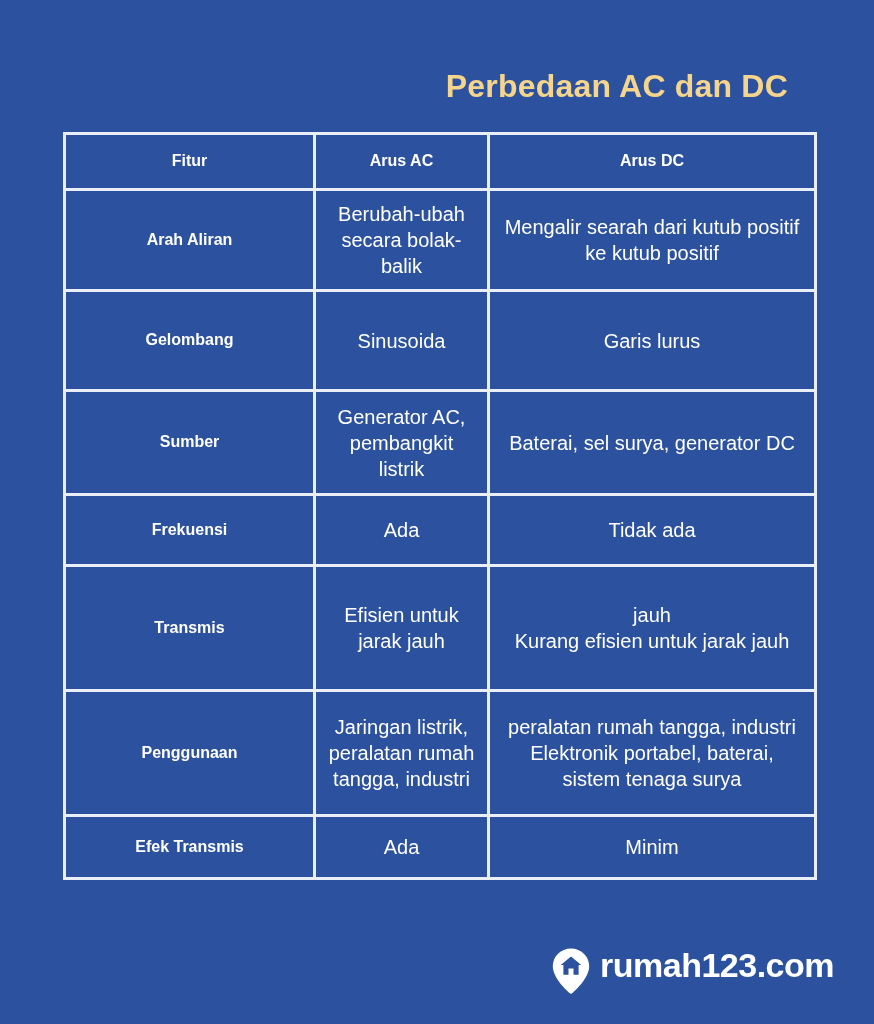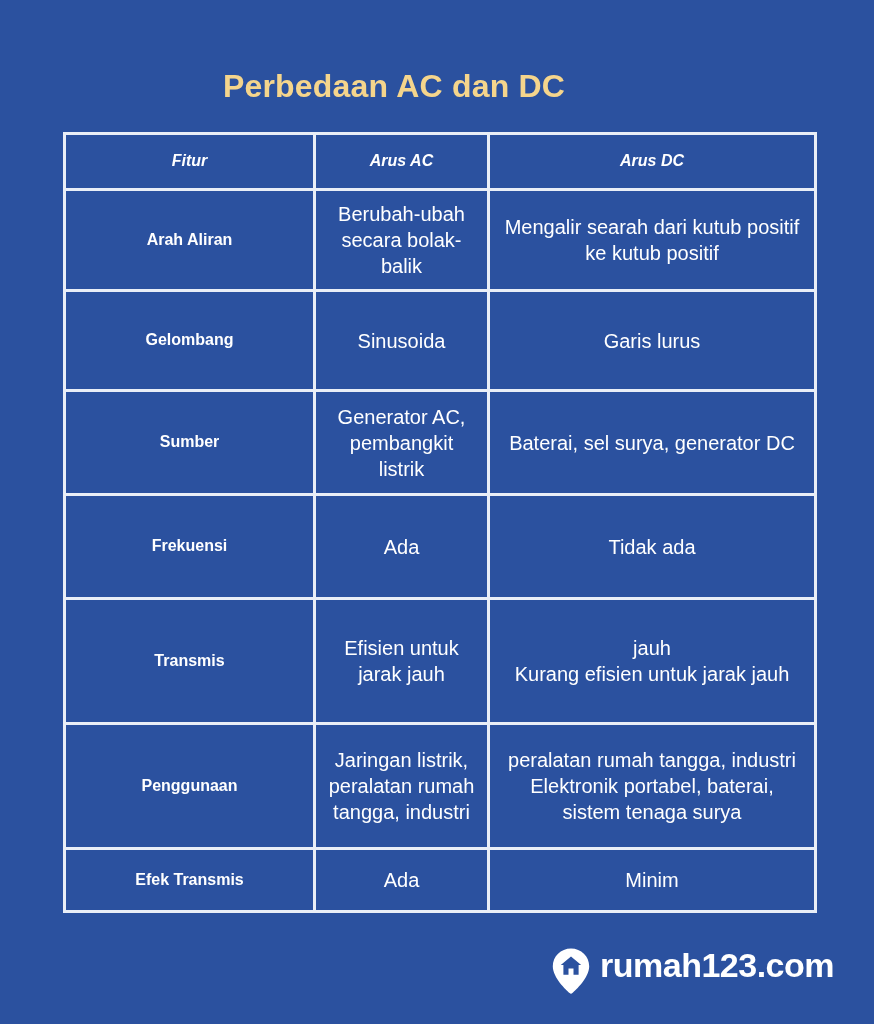--- a/index.html
+++ b/index.html
@@ -18,21 +18,21 @@
     position: relative;
     width: 874px;
     height: 1024px;
     box-sizing: border-box;
   }
   .title {
     position: absolute;
     top: 68px;
     left: 0;
     width: 788px;
-    text-align: center;
+    text-align: right;
     color: #f5d58c;
     font-size: 32px;
     font-weight: bold;
     letter-spacing: 0.2px;
   }
   .table-wrap {
     position: absolute;
     left: 63px;
     top: 132px;
     width: 748px;
@@ -68,25 +68,25 @@
     font-weight: bold;
   }
   td.feature {
     font-size: 16px;
     font-weight: bold;
   }
   td.value {
     font-size: 20px;
     font-weight: normal;
   }
-  .r-head   { height: 56px; font-style: italic; }
+  .r-head   { height: 56px; }
   .r-1      { height: 80px; }
   .r-2      { height: 100px; }
   .r-3      { height: 104px; }
-  .r-4      { height: 104px; margin-top: 12px; }
+  .r-4      { height: 71px; margin-top: 12px; }
   .r-5      { height: 125px; }
   .r-6      { height: 125px; }
   .r-7      { height: 60px; }
 
   .cellline { display: block; }
 
   .brand {
     position: absolute;
     right: 40px;
     bottom: 30px;

